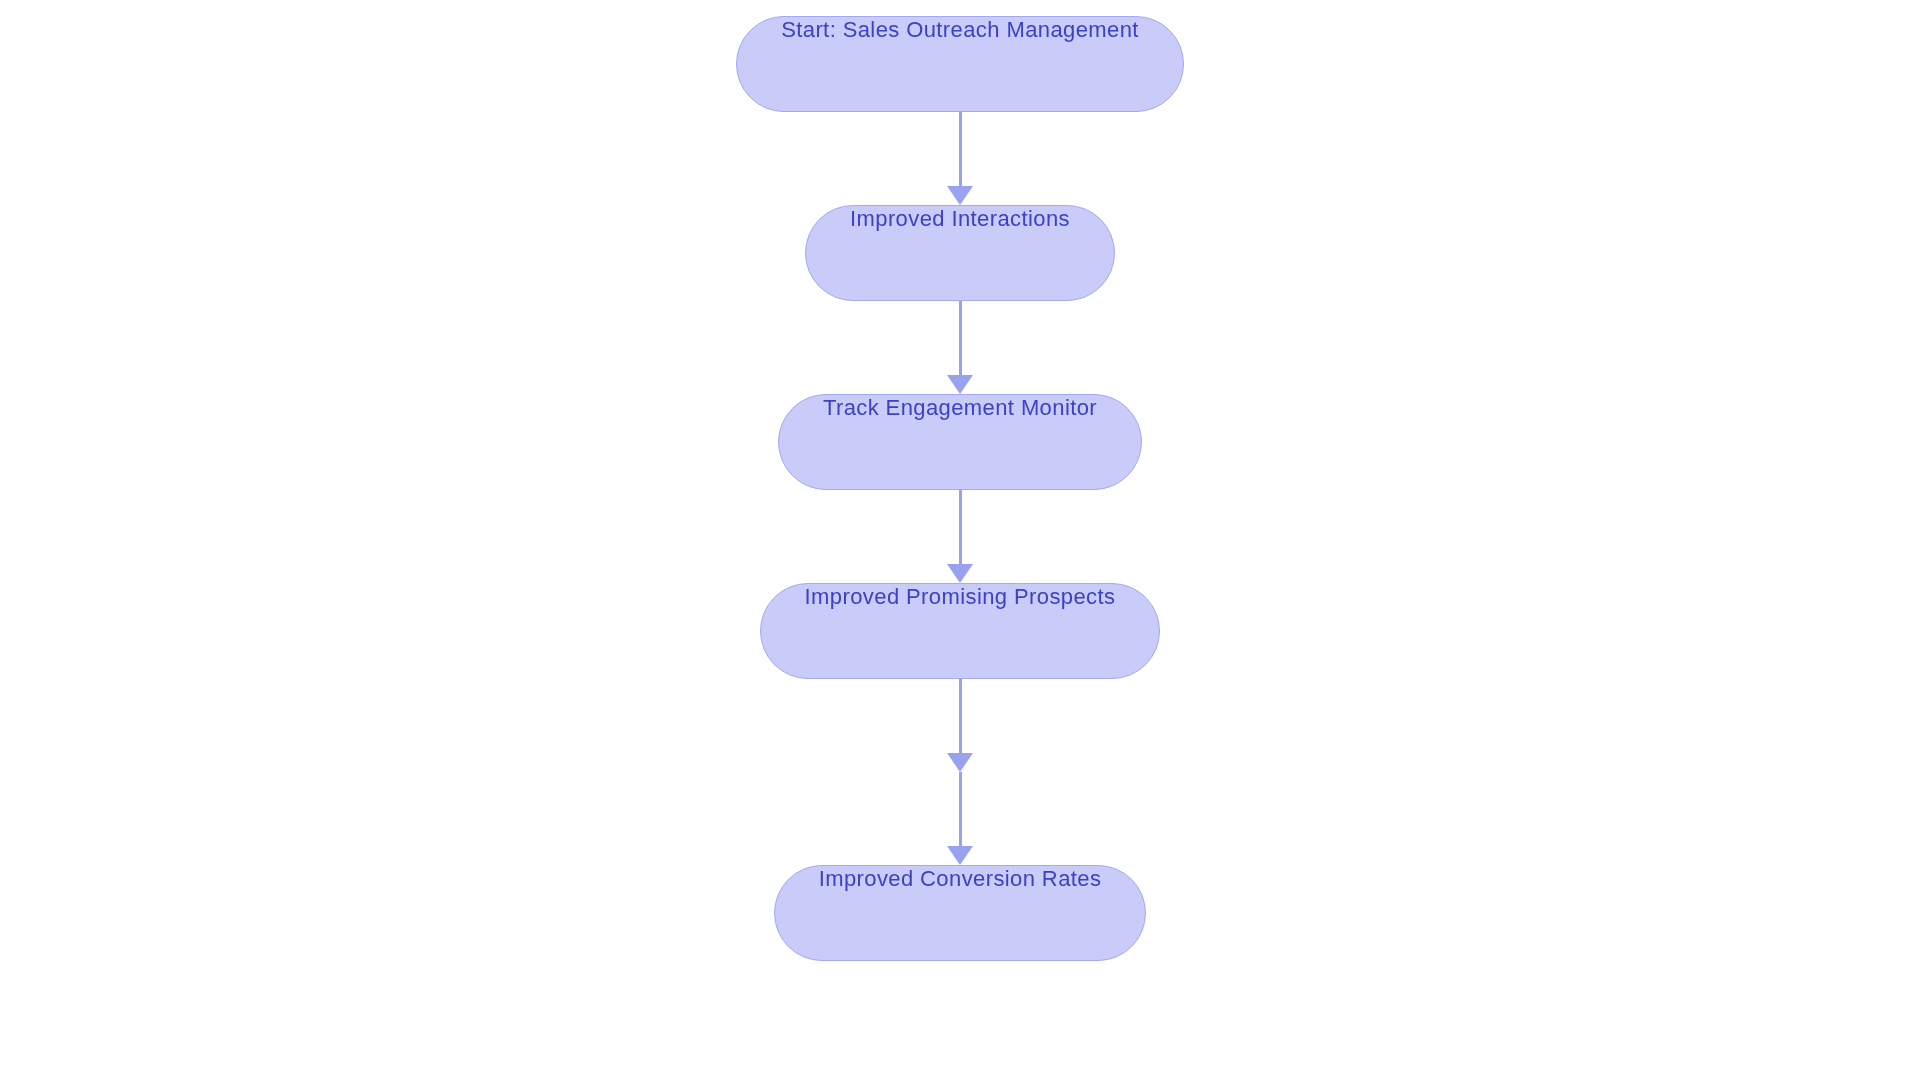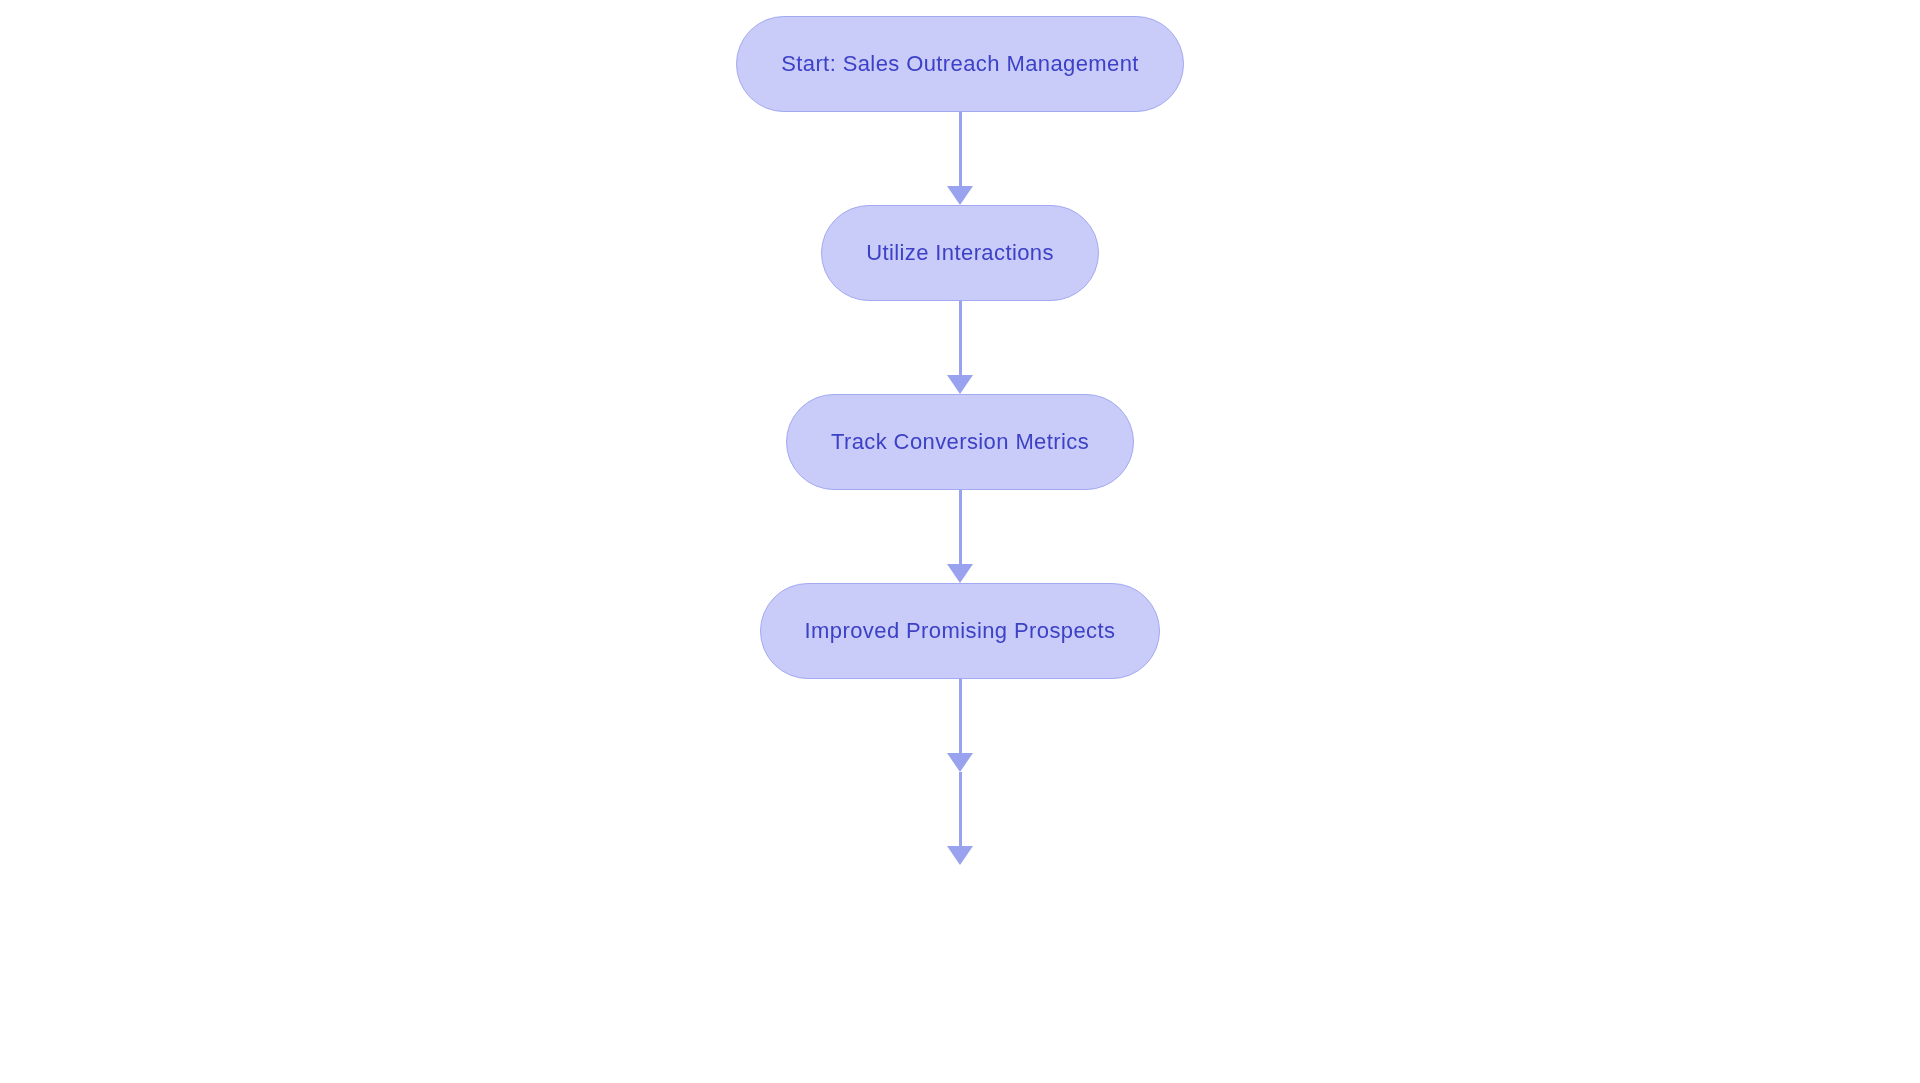--- a/index.html
+++ b/index.html
@@ -22,21 +22,20 @@
     flex-direction: column;
     align-items: center;
   }
   .node {
     height: 96px;
     box-sizing: border-box;
     border-radius: 48px;
     background: var(--node-fill, #c9cbf8);
     border: 1.5px solid var(--node-border, #a3aaf2);
     display: flex;
-    align-items: center;
     justify-content: center;
     padding: 0 44px;
     white-space: nowrap;
     flex: 0 0 auto;
   }
   .node span {
     font-size: 22px;
     letter-spacing: 0.4px;
     color: var(--node-text, #3c41c6);
   }
@@ -69,30 +68,30 @@
   <div class="node">
     <span>Start: Sales Outreach Management</span>
   </div>
 
   <div class="connector">
     <div class="line"></div>
     <div class="head"></div>
   </div>
 
   <div class="node">
-    <span>Utilize Interactions</span>
+    <span>Improved Interactions</span>
   </div>
 
   <div class="connector">
     <div class="line"></div>
     <div class="head"></div>
   </div>
 
   <div class="node">
-    <span>Track Conversion Metrics</span>
+    <span>Track Engagement Monitor</span>
   </div>
 
   <div class="connector">
     <div class="line"></div>
     <div class="head"></div>
   </div>
 
   <div class="node">
     <span>Improved Promising Prospects</span>
   </div>
@@ -101,14 +100,17 @@
     <div class="line"></div>
     <div class="head"></div>
   </div>
 
 
   <div class="connector">
     <div class="line"></div>
     <div class="head"></div>
   </div>
 
+  <div class="node">
+    <span>Improved Conversion Rates</span>
+  </div>
 
 </div>
 
 </body></html>

